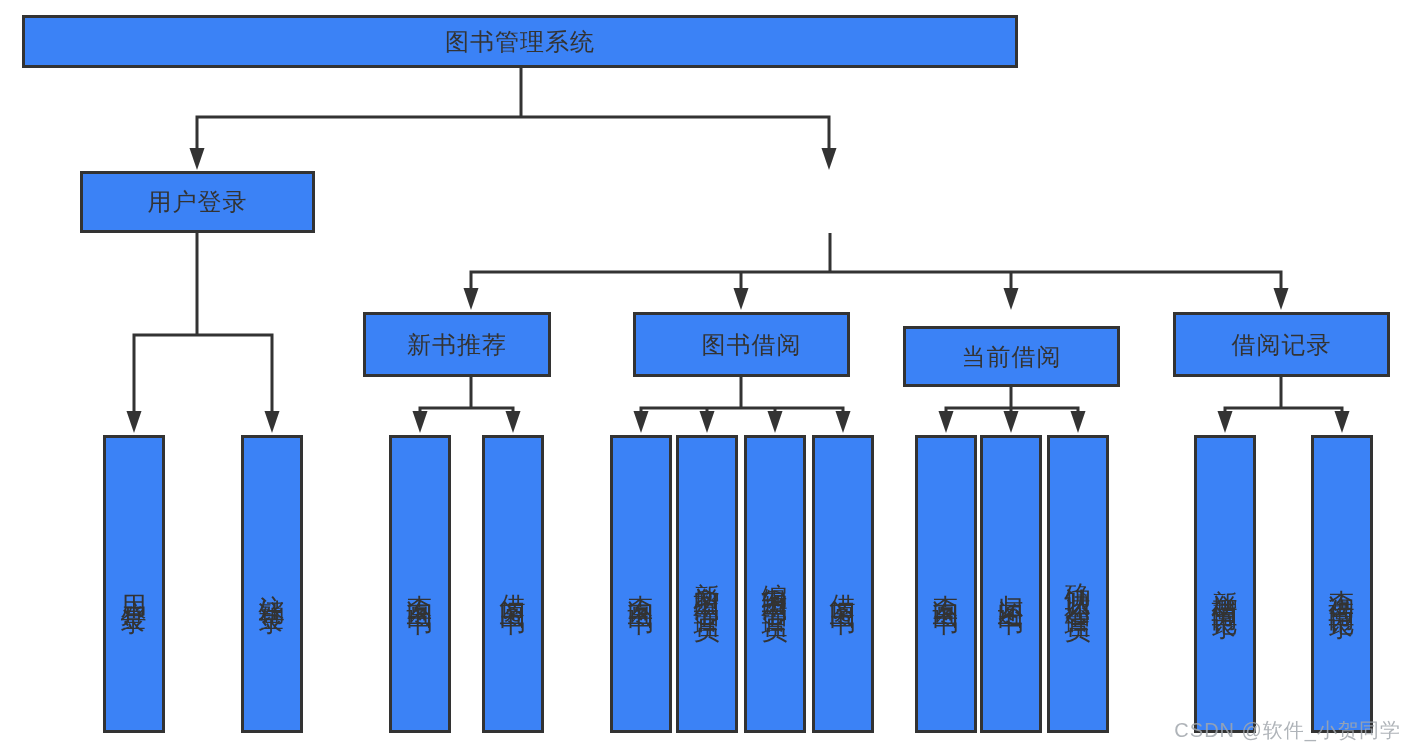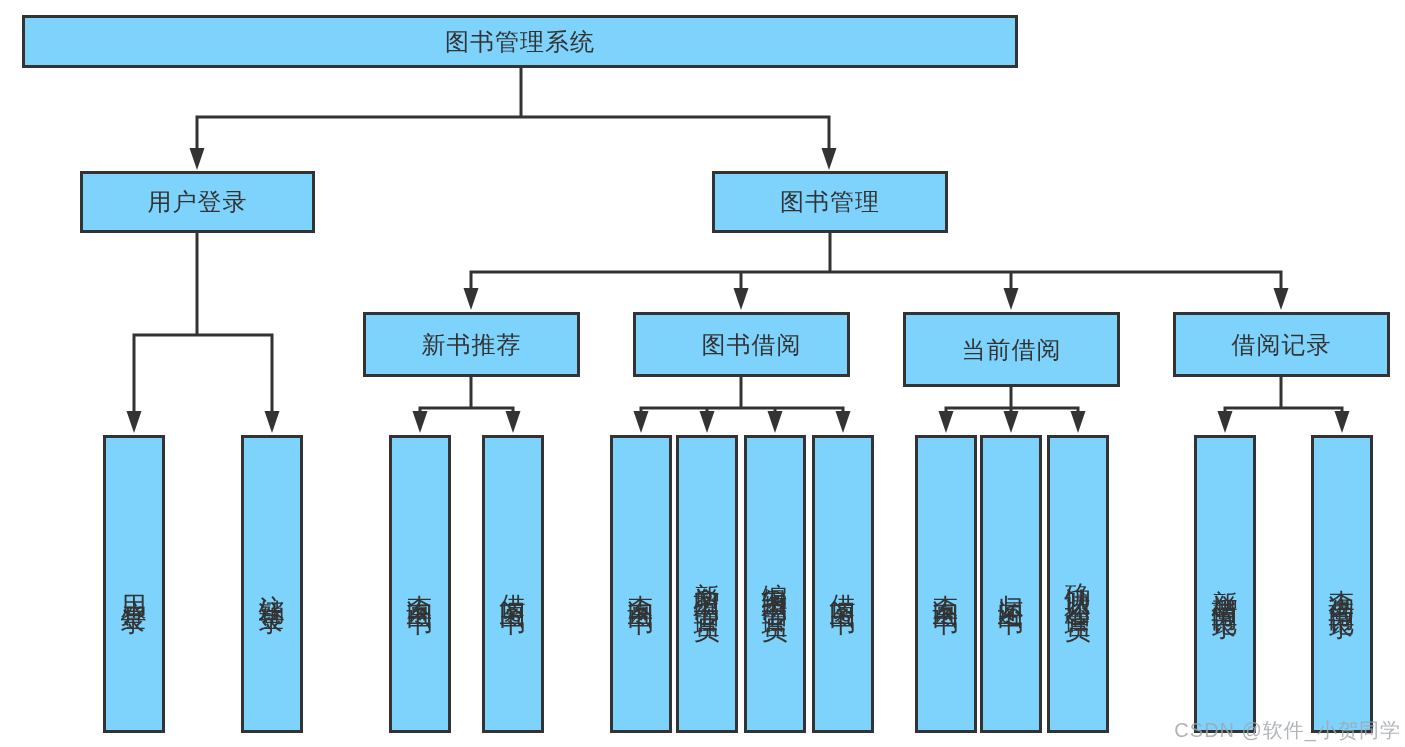--- a/index.html
+++ b/index.html
@@ -17,21 +17,21 @@
     color:var(--text);
     overflow:hidden;
   }
   .connector{position:absolute;left:0;top:0;width:1405px;height:747px;}
   .connector path{stroke:var(--line);stroke-width:3;fill:none;stroke-linejoin:miter;}
   .connector polygon{fill:var(--line);stroke:none;}
   .box{
     position:absolute;
     box-sizing:border-box;
     border:3px solid var(--line);
-    background:#7dd3fc;
+    background:#3b82f6;
     display:flex;
     align-items:center;
     justify-content:center;
     font-size:24px;
     letter-spacing:1px;
     color:var(--text);
     white-space:nowrap;
   }
   .vbox{
     writing-mode:vertical-rl;
@@ -115,25 +115,24 @@
       <path d="M1281 377 L1281 408"></path>
       <path d="M1225 414 L1225 408 L1342 408 L1342 414"></path>
       <polygon points="1217.5,411 1232.5,411 1225,433"></polygon>
       <polygon points="1334.5,411 1349.5,411 1342,433"></polygon>
     </g>
   </svg>
 
   <div class="box" style="left:22px;top:15px;width:996px;height:53px;">图书管理系统</div>
 
   <div class="box" style="left:80px;top:171px;width:235px;height:62px;">用户登录</div>
-  <div class="box" style="left:712px;top:171px;width:236px;height:62px;">图书管理</div>
 
-  <div class="box" style="left:363px;top:312px;width:217px;height:65px;">新书推荐</div>
+  <div class="box" style="left:363px;top:312px;width:188px;height:65px;">新书推荐</div>
   <div class="box" style="left:633px;top:312px;width:217px;height:65px;padding-left:20px;">图书借阅</div>
-  <div class="box" style="left:903px;top:312px;width:217px;height:75px;font-family:Liberation Serif, serif;">当前借阅</div>
+  <div class="box" style="left:903px;top:326px;width:217px;height:61px;font-family:Liberation Serif, serif;">当前借阅</div>
   <div class="box" style="left:1173px;top:312px;width:217px;height:65px;font-family:Liberation Serif, serif;">借阅记录</div>
 
   <div class="box vbox" style="left:103px;top:435px;width:62px;height:298px;">用户登录</div>
   <div class="box vbox" style="left:241px;top:435px;width:62px;height:298px;">注销登录</div>
 
   <div class="box vbox" style="left:389px;top:435px;width:62px;height:298px;">查询图书</div>
   <div class="box vbox" style="left:482px;top:435px;width:62px;height:298px;">借阅图书</div>
 
   <div class="box vbox" style="left:610px;top:435px;width:62px;height:298px;">查询图书</div>
   <div class="box vbox" style="left:676px;top:435px;width:62px;height:298px;">新增图书（管理员）</div>

